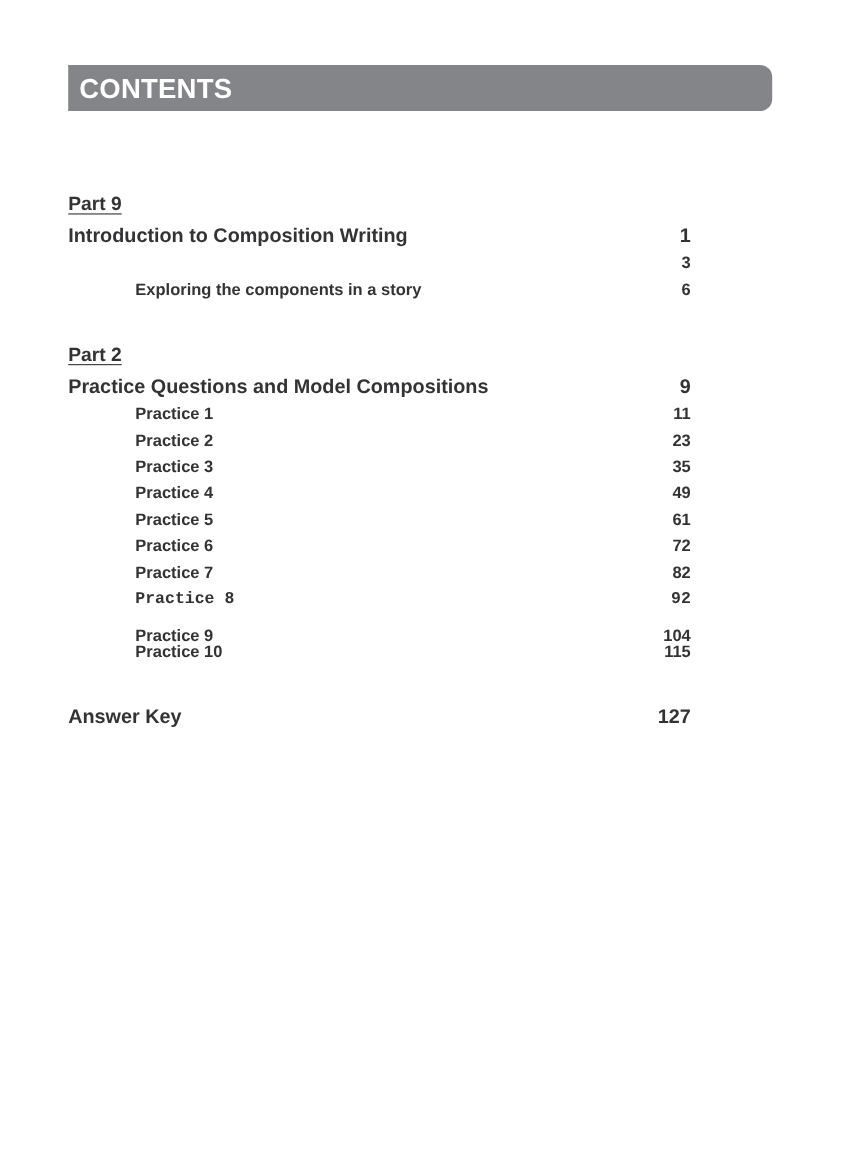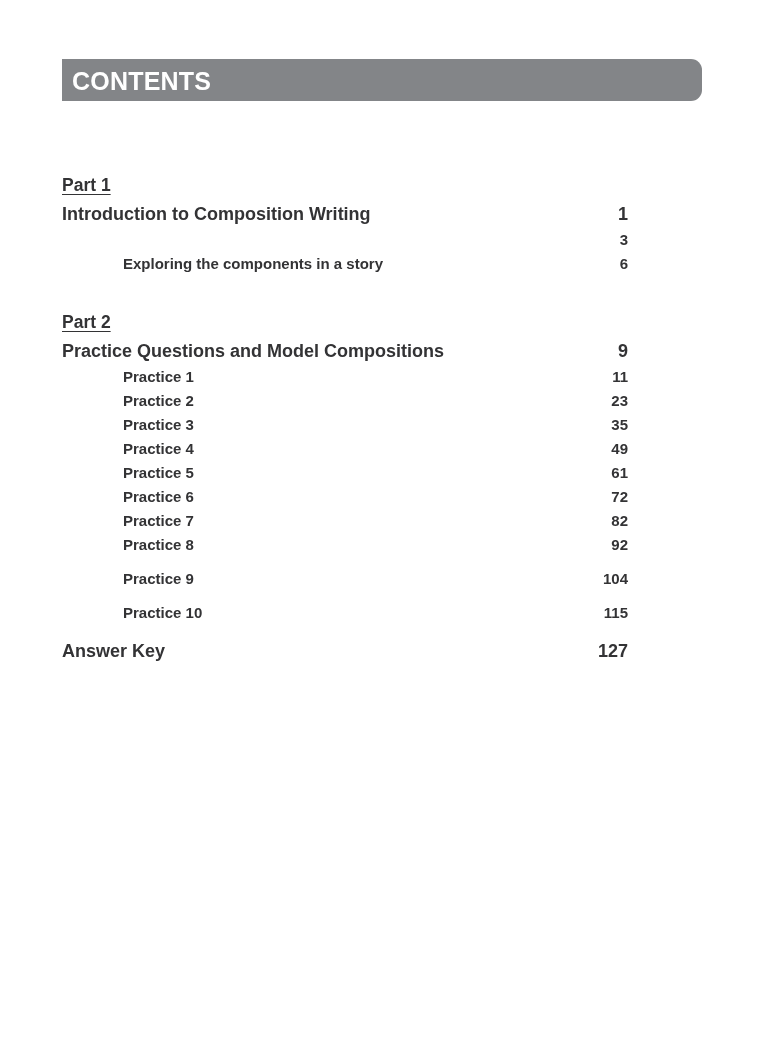--- a/index.html
+++ b/index.html
@@ -19,21 +19,21 @@
   .section .label { left:61px; }
 </style>
 </head>
 <body>
 
 <div class="header-bar">
   <div class="header-title">CONTENTS</div>
 </div>
 
 <div class="row part" style="top:175px;">
-  <span class="label">Part 1</span>
+  <span class="label">Part 9</span>
 </div>
 <div class="row chapter" style="top:204px;">
   <span class="label">Introduction to Composition Writing</span>
   <span class="page">1</span>
 </div>
 <div class="row section" style="top:231px;">
   <span class="page">3</span>
 </div>
 <div class="row section" style="top:255px;">
   <span class="label">Exploring the components in a story</span>
@@ -68,29 +68,29 @@
   <span class="page">61</span>
 </div>
 <div class="row section" style="top:488px;">
   <span class="label">Practice 6</span>
   <span class="page">72</span>
 </div>
 <div class="row section" style="top:512px;">
   <span class="label">Practice 7</span>
   <span class="page">82</span>
 </div>
-<div class="row section" style="top:536px;">
+<div class="row section" style="top:536px;font-family:Liberation Mono, monospace;">
   <span class="label">Practice 8</span>
   <span class="page">92</span>
 </div>
 <div class="row section" style="top:560px;margin-top:10px;">
   <span class="label">Practice 9</span>
   <span class="page">104</span>
 </div>
-<div class="row section" style="top:604px;">
+<div class="row section" style="top:584px;">
   <span class="label">Practice 10</span>
   <span class="page">115</span>
 </div>
 
 <div class="row chapter" style="top:641px;">
   <span class="label">Answer Key</span>
   <span class="page">127</span>
 </div>
 
 </body></html>

